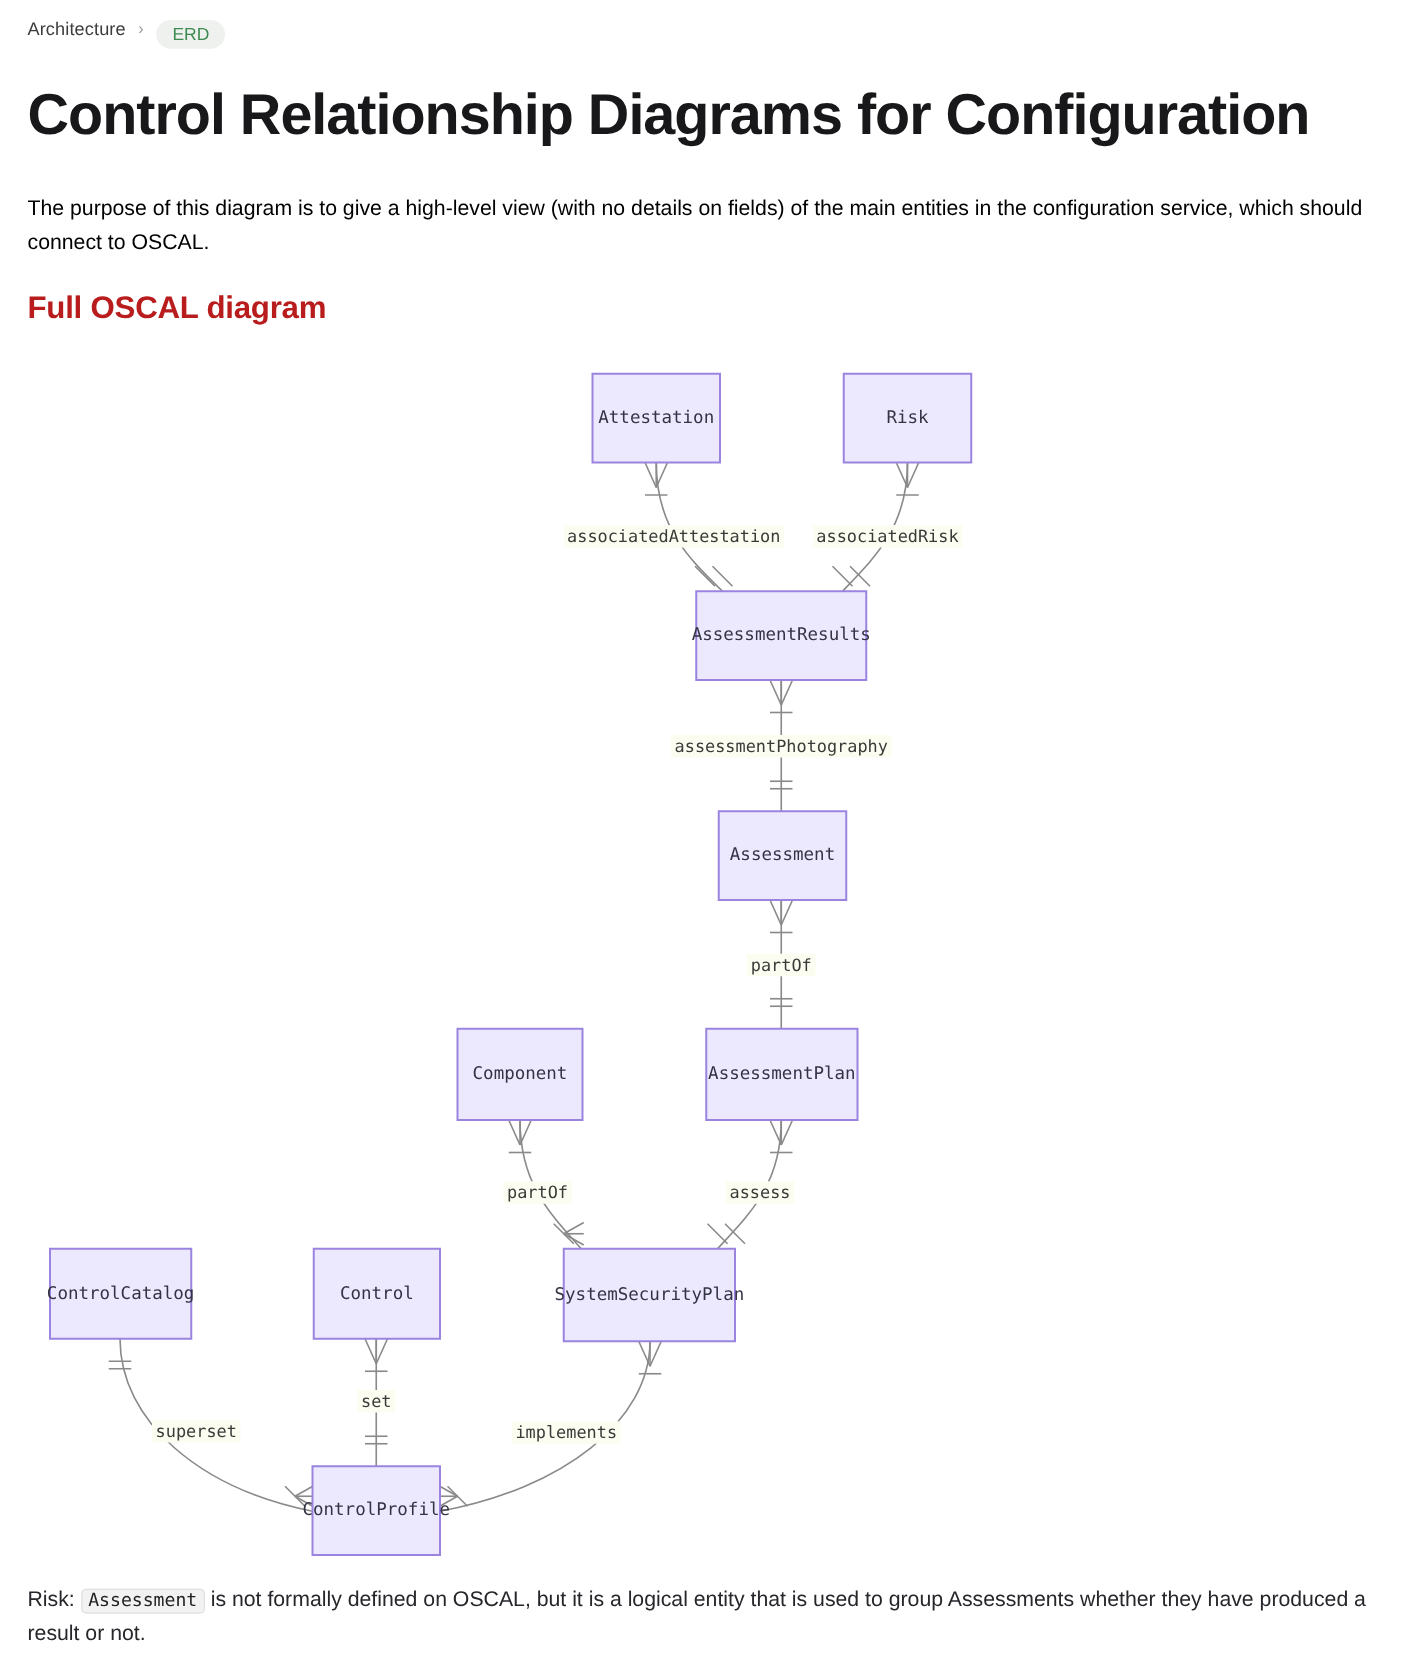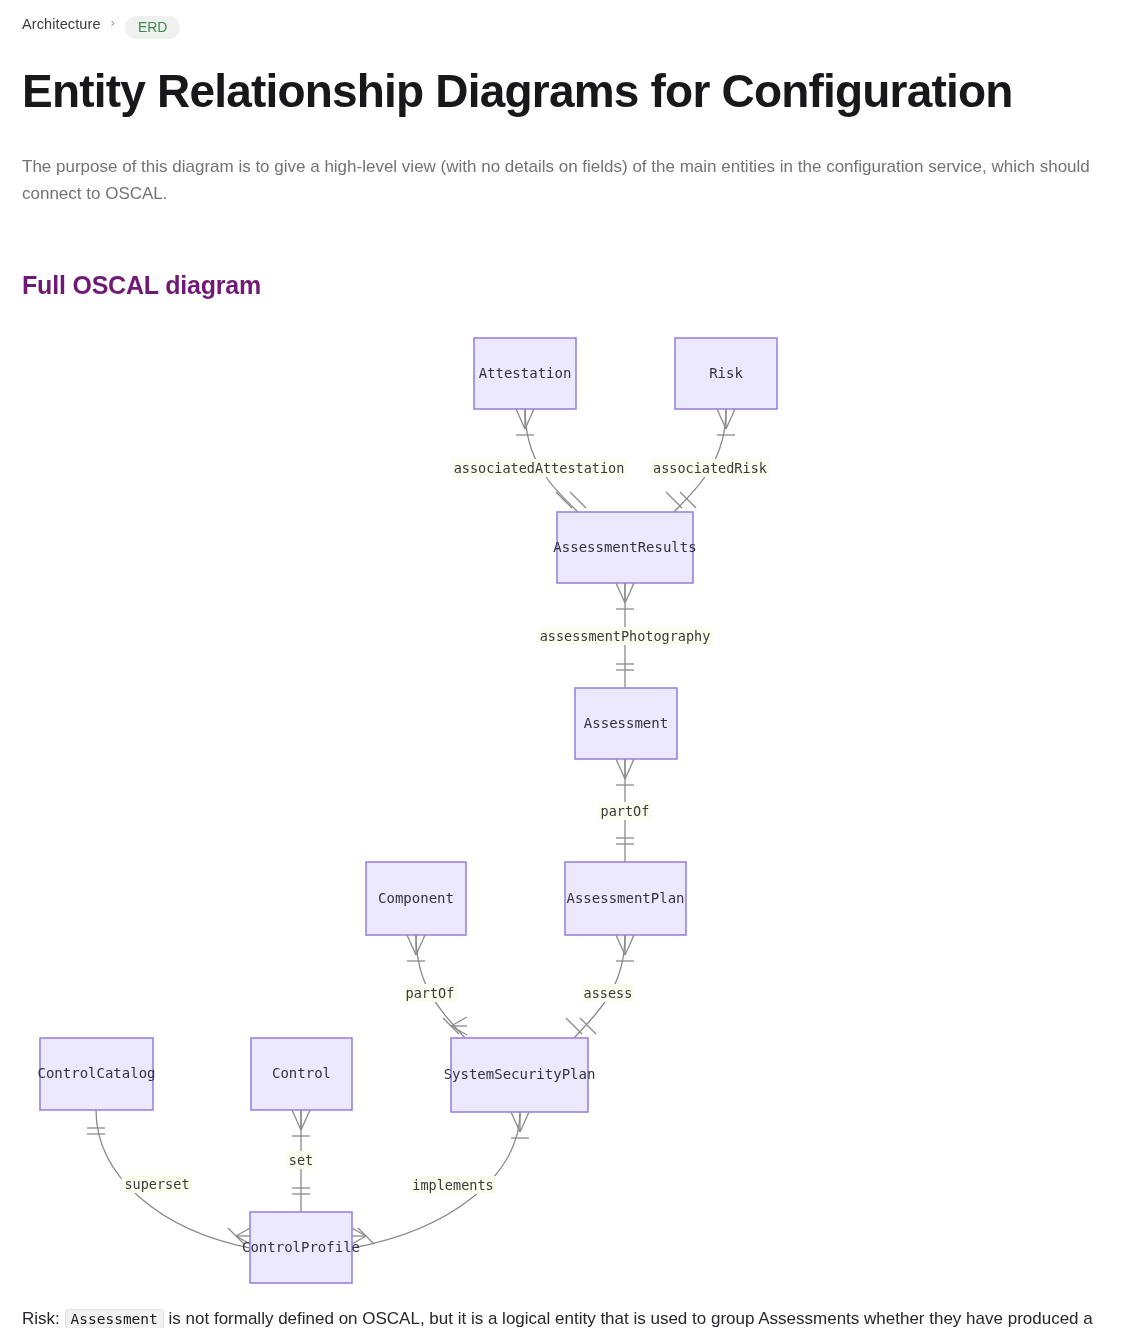--- a/index.html
+++ b/index.html
@@ -58,28 +58,28 @@
     font-weight: 700;
     letter-spacing: -0.8px;
     margin: 22px 0 0 12px;
     color: #18181b;
     line-height: 1.1;
   }
   p.intro {
     margin: 36px 12px 0 12px;
     font-size: 17px;
     line-height: 1.62;
-    color: #737373;
+    color: #000000;
     max-width: 1090px;
   }
   h2.section-title {
     font-size: 25px;
     font-weight: 600;
-    margin: 63px 0 0 12px;
-    color: #701a75;
+    margin: 24px 0 0 12px;
+    color: #b91c1c;
     letter-spacing: -0.2px;
   }
   p.note {
     margin: 10px 12px 0 12px;
     font-size: 17px;
     line-height: 1.62;
     color: #26262b;
     max-width: 1105px;
   }
   code.inline-code {
@@ -143,21 +143,21 @@
 <body>
 
 <div class="page">
 
   <nav class="breadcrumb">
     <a class="crumb-link" href="#">Architecture</a>
     <span class="crumb-sep">›</span>
     <span class="crumb-pill">ERD</span>
   </nav>
 
-  <h1 class="page-title">Entity Relationship Diagrams for Configuration</h1>
+  <h1 class="page-title">Control Relationship Diagrams for Configuration</h1>
 
   <p class="intro">The purpose of this diagram is to give a high-level view (with no details on fields) of the main entities in the configuration service, which should connect to OSCAL.</p>
 
   <h2 class="section-title">Full OSCAL diagram</h2>
 
   <div class="diagram-wrap">
     <svg class="erd-svg" viewBox="0 0 1126 985" id="erd-svg">
         <g>
           <g>
             <path d="M 515 99 C 515 150, 540 175, 568 202" class="rel-line"></path>

